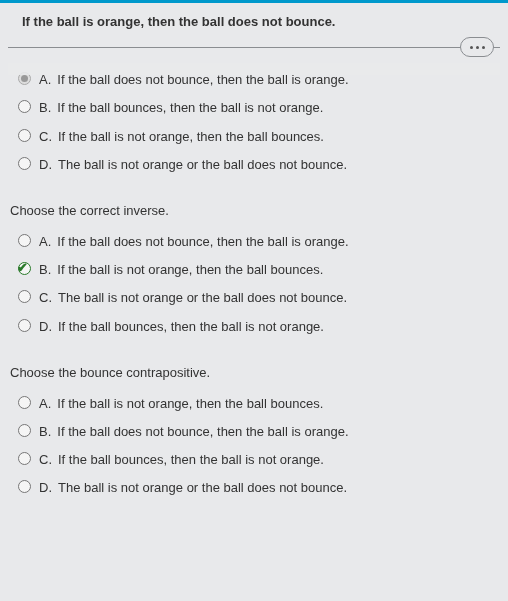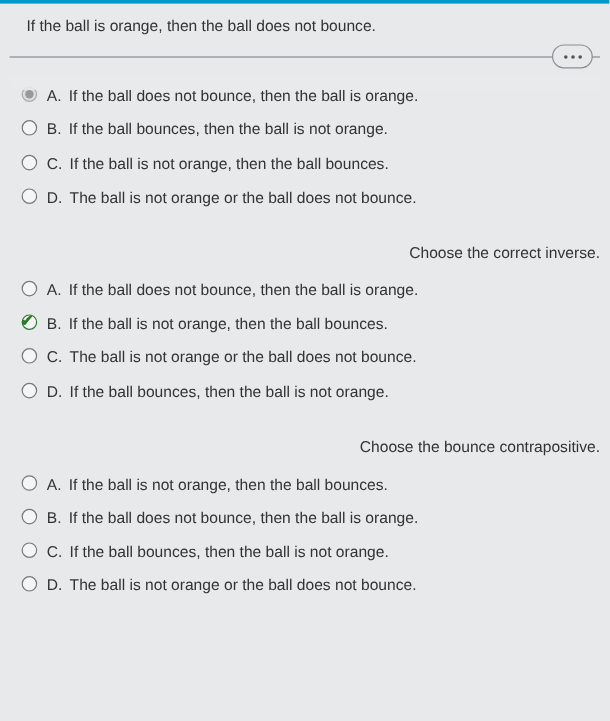--- a/index.html
+++ b/index.html
@@ -9,21 +9,21 @@
     width: 508px;
     height: 601px;
     overflow: hidden;
     color: #333;
     font-size: 13px;
     position: relative;
   }
   .top-border { height: 3px; background: #0099cc; }
   .content { padding: 10px 8px 0 8px; }
   .prompt { margin-bottom: 10px; line-height: 1.4; }
-  .statement { margin: 0 0 16px 14px; line-height: 1.4; }
+  .statement { margin: 0 0 16px 14px; line-height: 1.4; font-weight: bold; }
   .divider-wrap { position: relative; height: 1px; margin: 10px 0 18px 0; }
   .divider { border-top: 1px solid #8a8d91; width: 100%; }
   .more-btn {
     position: absolute; right: 6px; top: -10px;
     width: 34px; height: 20px; border: 1px solid #8a8d91;
     border-radius: 10px; background: #e8e9eb;
     display: flex; align-items: center; justify-content: center;
     gap: 3px; cursor: pointer;
   }
   .more-btn span { width: 3px; height: 3px; background: #555; border-radius: 50%; display: block; }
@@ -44,21 +44,21 @@
     content: "✔"; position: absolute; left: -2px; top: -4px;
     font-size: 13px; color: #2a7a2a; font-weight: bold;
   }
   .choice-letter { margin-right: 6px; font-weight: normal; }
   .choice-text { }
   .cutoff { position: relative; }
   .cutoff::after {
     content: ""; position: absolute; left: 0; right: 0; top: -3px; height: 12px;
     background: rgba(232,233,235,0.88);
   }
-  .section-label { margin: 24px 0 10px 2px; text-align: right; }
+  .section-label { margin: 24px 0 10px 2px; }
 </style>
 </head>
 <body>
 
 <div class="top-border"></div>
 
 <div class="content">
 
   <div class="statement">If the ball is orange, then the ball does not bounce.</div>
 

